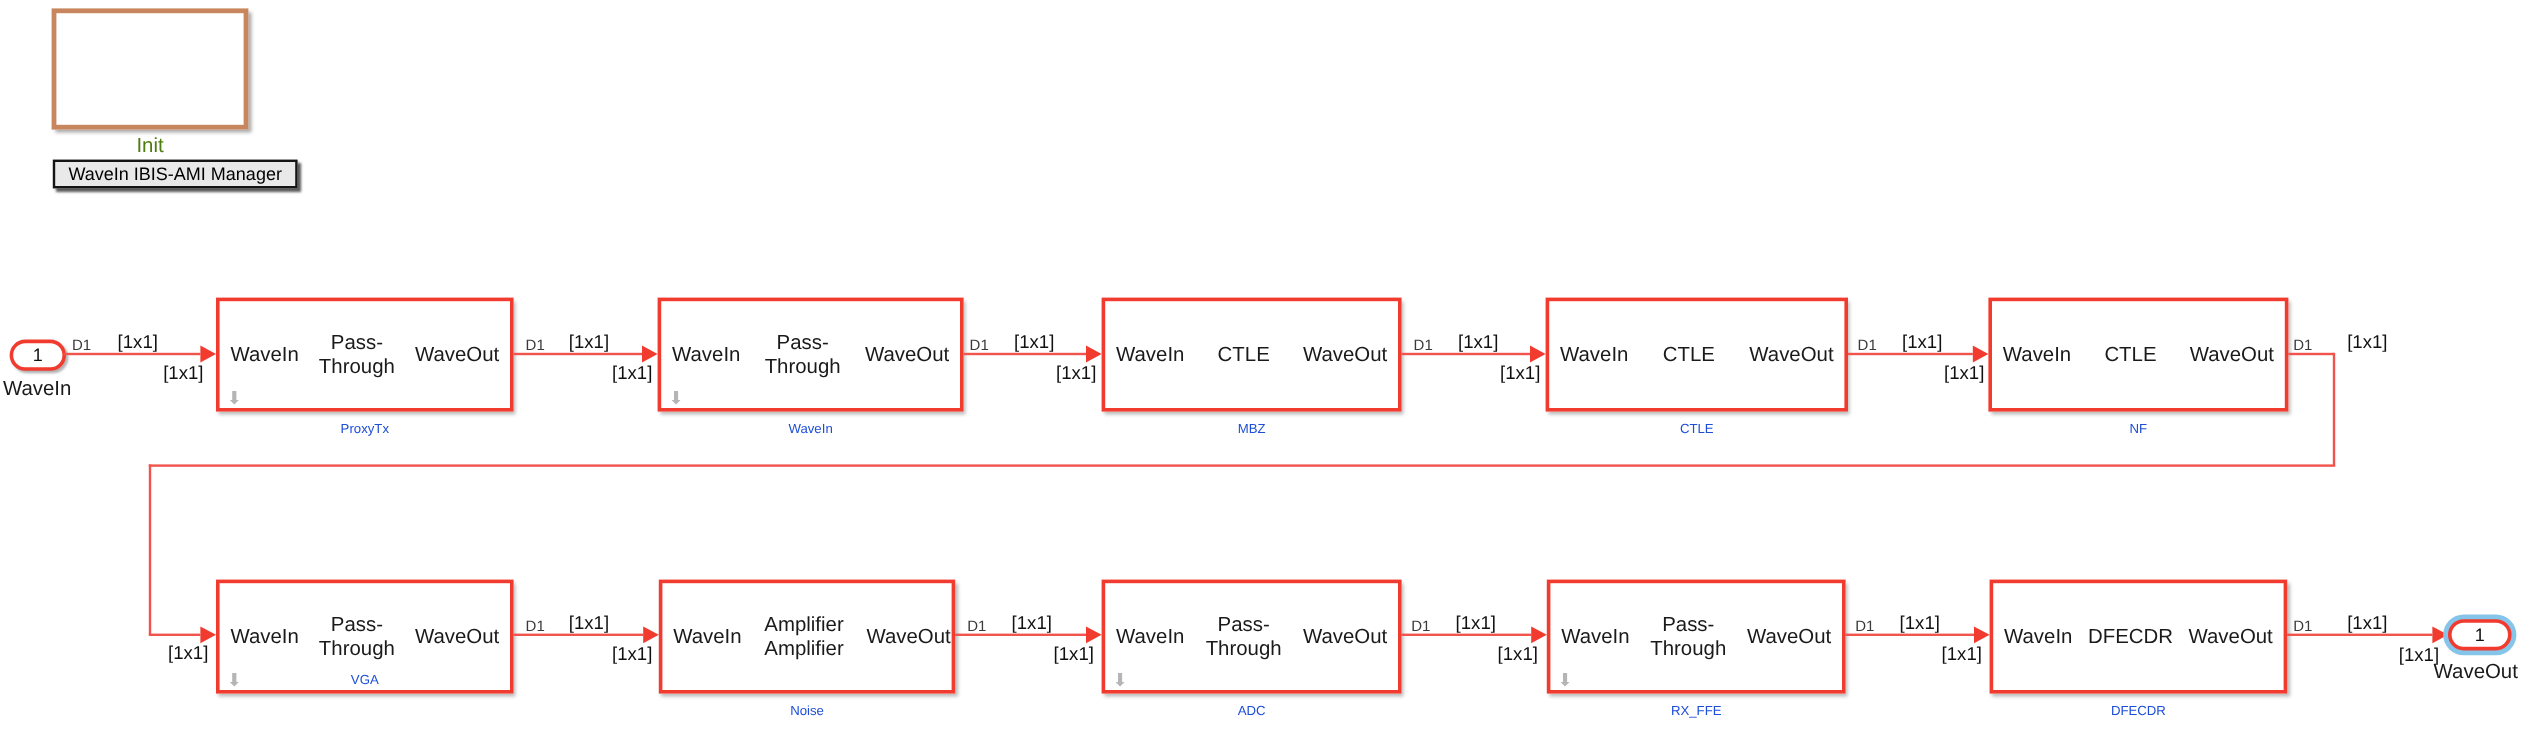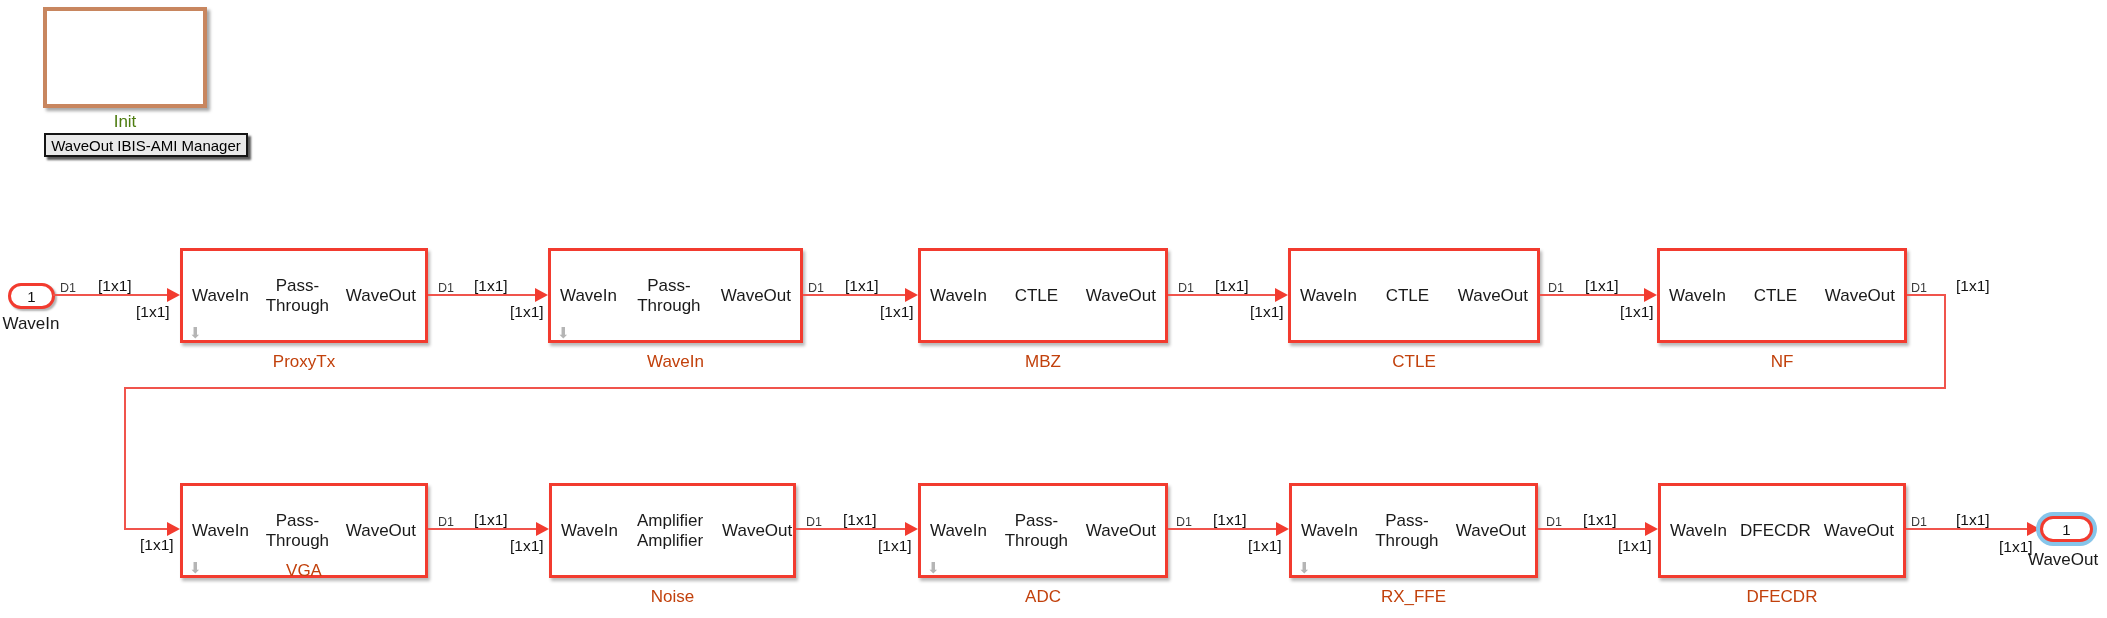--- a/index.html
+++ b/index.html
@@ -28,21 +28,21 @@
   .block .fn{flex:1;text-align:center;}
   .block .fn.wrap{flex:none;width:104px;line-height:1.15;margin:0 auto;}
   .block .pin,.block .pout{white-space:nowrap;}
   .block .ind{
     position:absolute;left:6px;bottom:0px;
     font-size:15px;color:#b5b5b5;line-height:1;
   }
   .blklabel{
     position:absolute;
     text-align:center;
-    font-size:17px;color:#c2410c;
+    font-size:11px;color:#1d4ed8;
     white-space:nowrap;
   }
   
   .wire{position:absolute;background:#F0544C;}
   .wire.h{height:2px;}
   .wire.v{width:2px;}
   .arr{
     position:absolute;width:0;height:0;
     border-top:7px solid transparent;
     border-bottom:7px solid transparent;
@@ -83,21 +83,21 @@
     font-size:15px;color:#000;white-space:nowrap;
   }
 </style>
 </head>
 <body>
 
 <div id="canvas">
 
   <div id="init-block"></div>
   <div id="init-label">Init</div>
-  <div id="manager-button">WaveOut IBIS-AMI Manager</div>
+  <div id="manager-button">WaveIn IBIS-AMI Manager</div>
 
   <div class="port" style="left:8px;top:283px;">
     <span>1</span>
   </div>
   <div class="portlabel" style="left:0px;top:314px;width:62px;text-align:center;">WaveIn</div>
 
   <div class="block" style="left:180px;top:248px;width:248px;">
     <span class="pin">WaveIn</span>
     <span class="fn">Pass-Through</span>
     <span class="pout">WaveOut</span>

